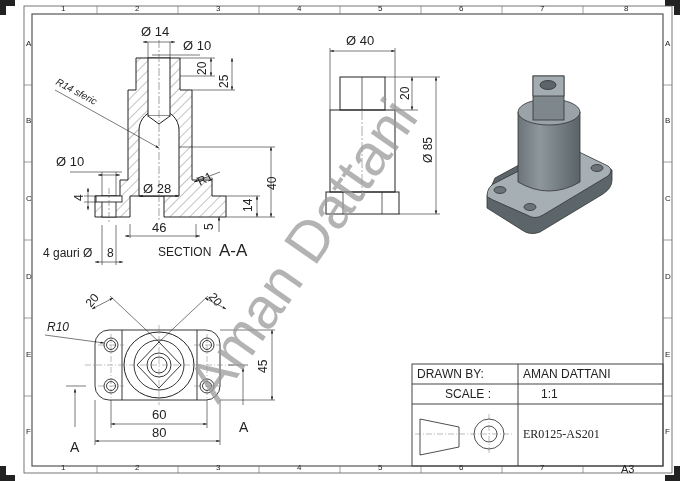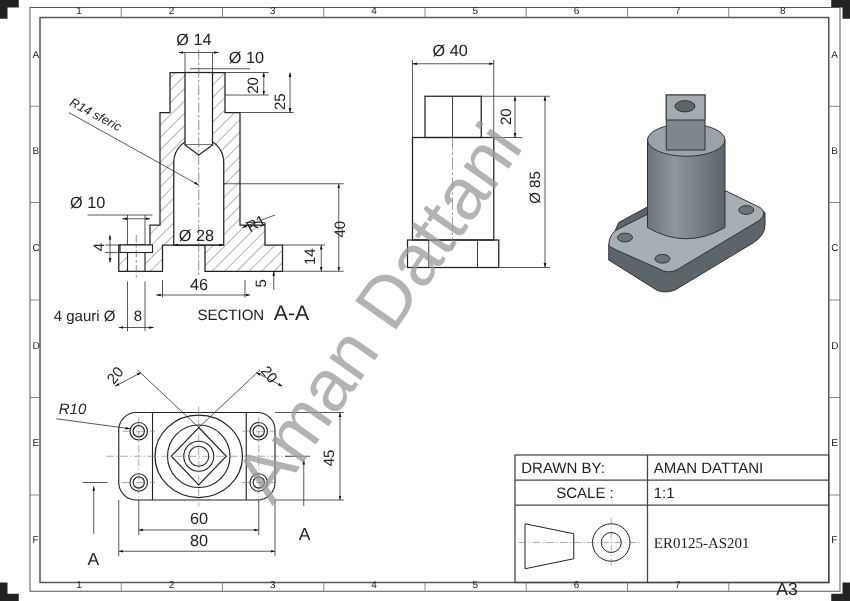--- a/index.html
+++ b/index.html
@@ -252,36 +252,36 @@
   <span class="tb-label" style="left:540px;top:4px;font-size:8px;">7</span>
   <span class="tb-label" style="left:624px;top:4px;font-size:8px;">8</span>
 
   <span class="tb-label" style="left:61px;top:463px;font-size:8px;">1</span>
   <span class="tb-label" style="left:135px;top:463px;font-size:8px;">2</span>
   <span class="tb-label" style="left:216px;top:463px;font-size:8px;">3</span>
   <span class="tb-label" style="left:297px;top:463px;font-size:8px;">4</span>
   <span class="tb-label" style="left:378px;top:463px;font-size:8px;">5</span>
   <span class="tb-label" style="left:459px;top:463px;font-size:8px;">6</span>
   <span class="tb-label" style="left:540px;top:463px;font-size:8px;">7</span>
-  <span class="tb-label" style="left:621px;top:463px;font-size:14px;">A3</span>
+  <span class="tb-label" style="left:621px;top:463px;font-size:11px;">A3</span>
 
   <span class="tb-label" style="left:26px;top:39px;font-size:8px;">A</span>
   <span class="tb-label" style="left:26px;top:116px;font-size:8px;">B</span>
   <span class="tb-label" style="left:26px;top:194px;font-size:8px;">C</span>
   <span class="tb-label" style="left:26px;top:272px;font-size:8px;">D</span>
   <span class="tb-label" style="left:26px;top:350px;font-size:8px;">E</span>
   <span class="tb-label" style="left:26px;top:427px;font-size:8px;">F</span>
 
   <span class="tb-label" style="left:665px;top:39px;font-size:8px;">A</span>
   <span class="tb-label" style="left:665px;top:116px;font-size:8px;">B</span>
   <span class="tb-label" style="left:665px;top:194px;font-size:8px;">C</span>
   <span class="tb-label" style="left:665px;top:272px;font-size:8px;">D</span>
   <span class="tb-label" style="left:665px;top:350px;font-size:8px;">E</span>
   <span class="tb-label" style="left:665px;top:427px;font-size:8px;">F</span>
 </div>
 
 <div>
   <span class="tb-label" style="left:417px;top:367px;">DRAWN BY:</span>
   <span class="tb-label" style="left:523px;top:367px;">AMAN DATTANI</span>
   <span class="tb-label" style="left:417px;top:387px;margin-left:28px;">SCALE :</span>
-  <span class="tb-label" style="left:523px;top:387px;">1:1</span>
+  <span class="tb-label" style="left:541px;top:387px;">1:1</span>
   <span class="tb-label" style="left:523px;top:427px;font-family:Liberation Serif, serif;">ER0125-AS201</span>
 </div>
 
 </body></html>

